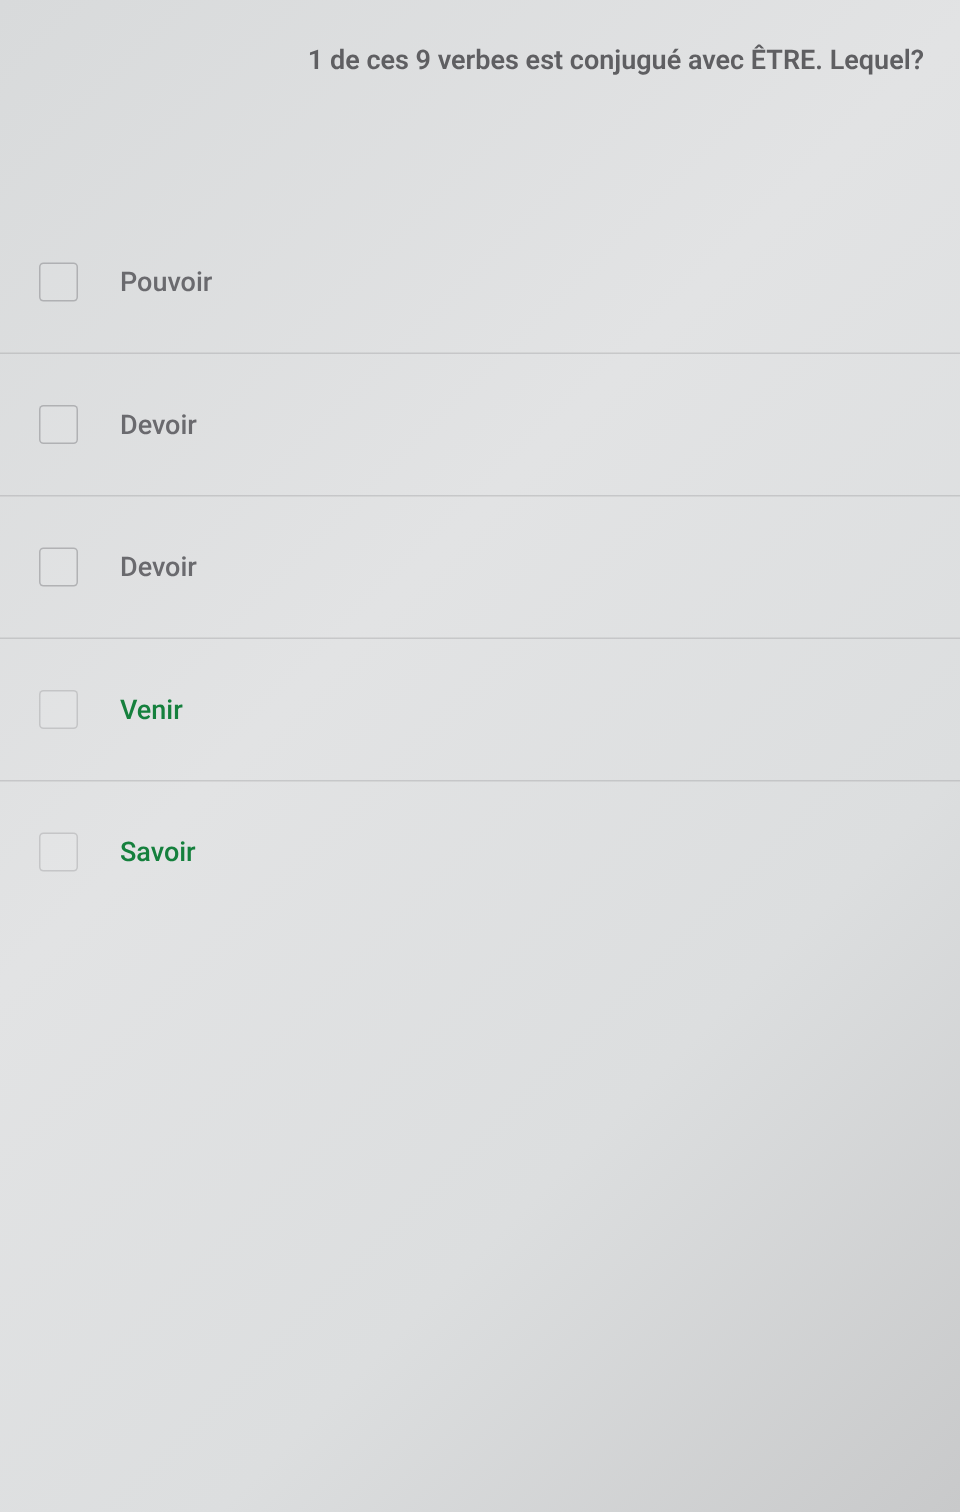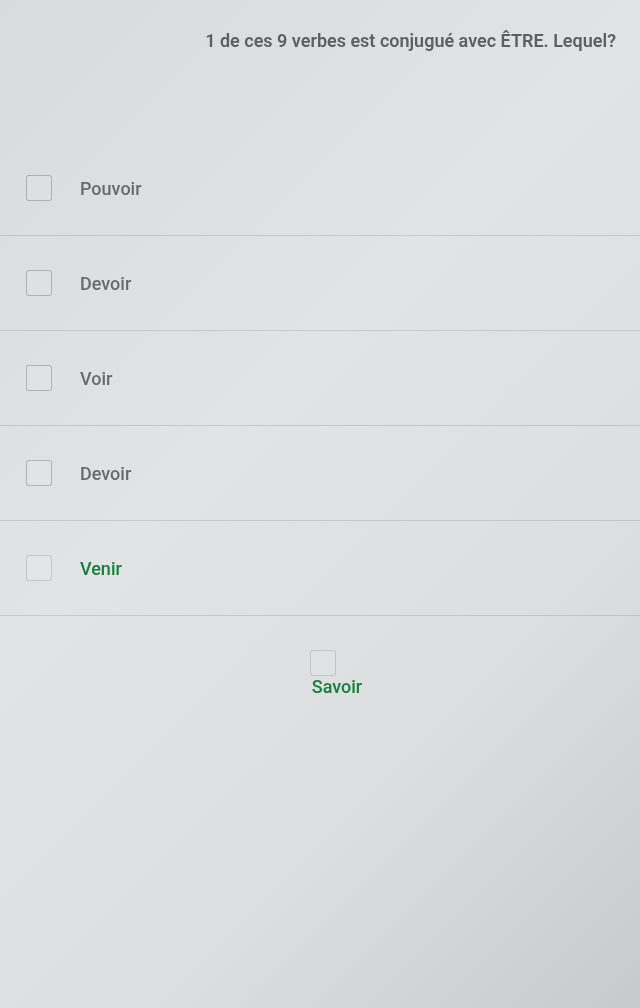--- a/index.html
+++ b/index.html
@@ -66,36 +66,32 @@
   <div class="option-row">
     <div class="checkbox"></div>
     <span class="option-label">Pouvoir</span>
   </div>
 
   <div class="option-row">
     <div class="checkbox"></div>
     <span class="option-label">Devoir</span>
   </div>
 
-  <div class="option-row">
-    <div class="checkbox"></div>
-    <span class="option-label">Voir</span>
-  </div>
 
 
   <div class="option-row">
     <div class="checkbox"></div>
     <span class="option-label">Devoir</span>
   </div>
 
 
 
   <div class="option-row faded">
     <div class="checkbox"></div>
     <span class="option-label">Venir</span>
   </div>
 
-  <div class="option-row faded" style="border-bottom:none;flex-direction:column;">
+  <div class="option-row faded" style="border-bottom:none;">
     <div class="checkbox"></div>
     <span class="option-label">Savoir</span>
   </div>
 
 </div>
 
 </body></html>

